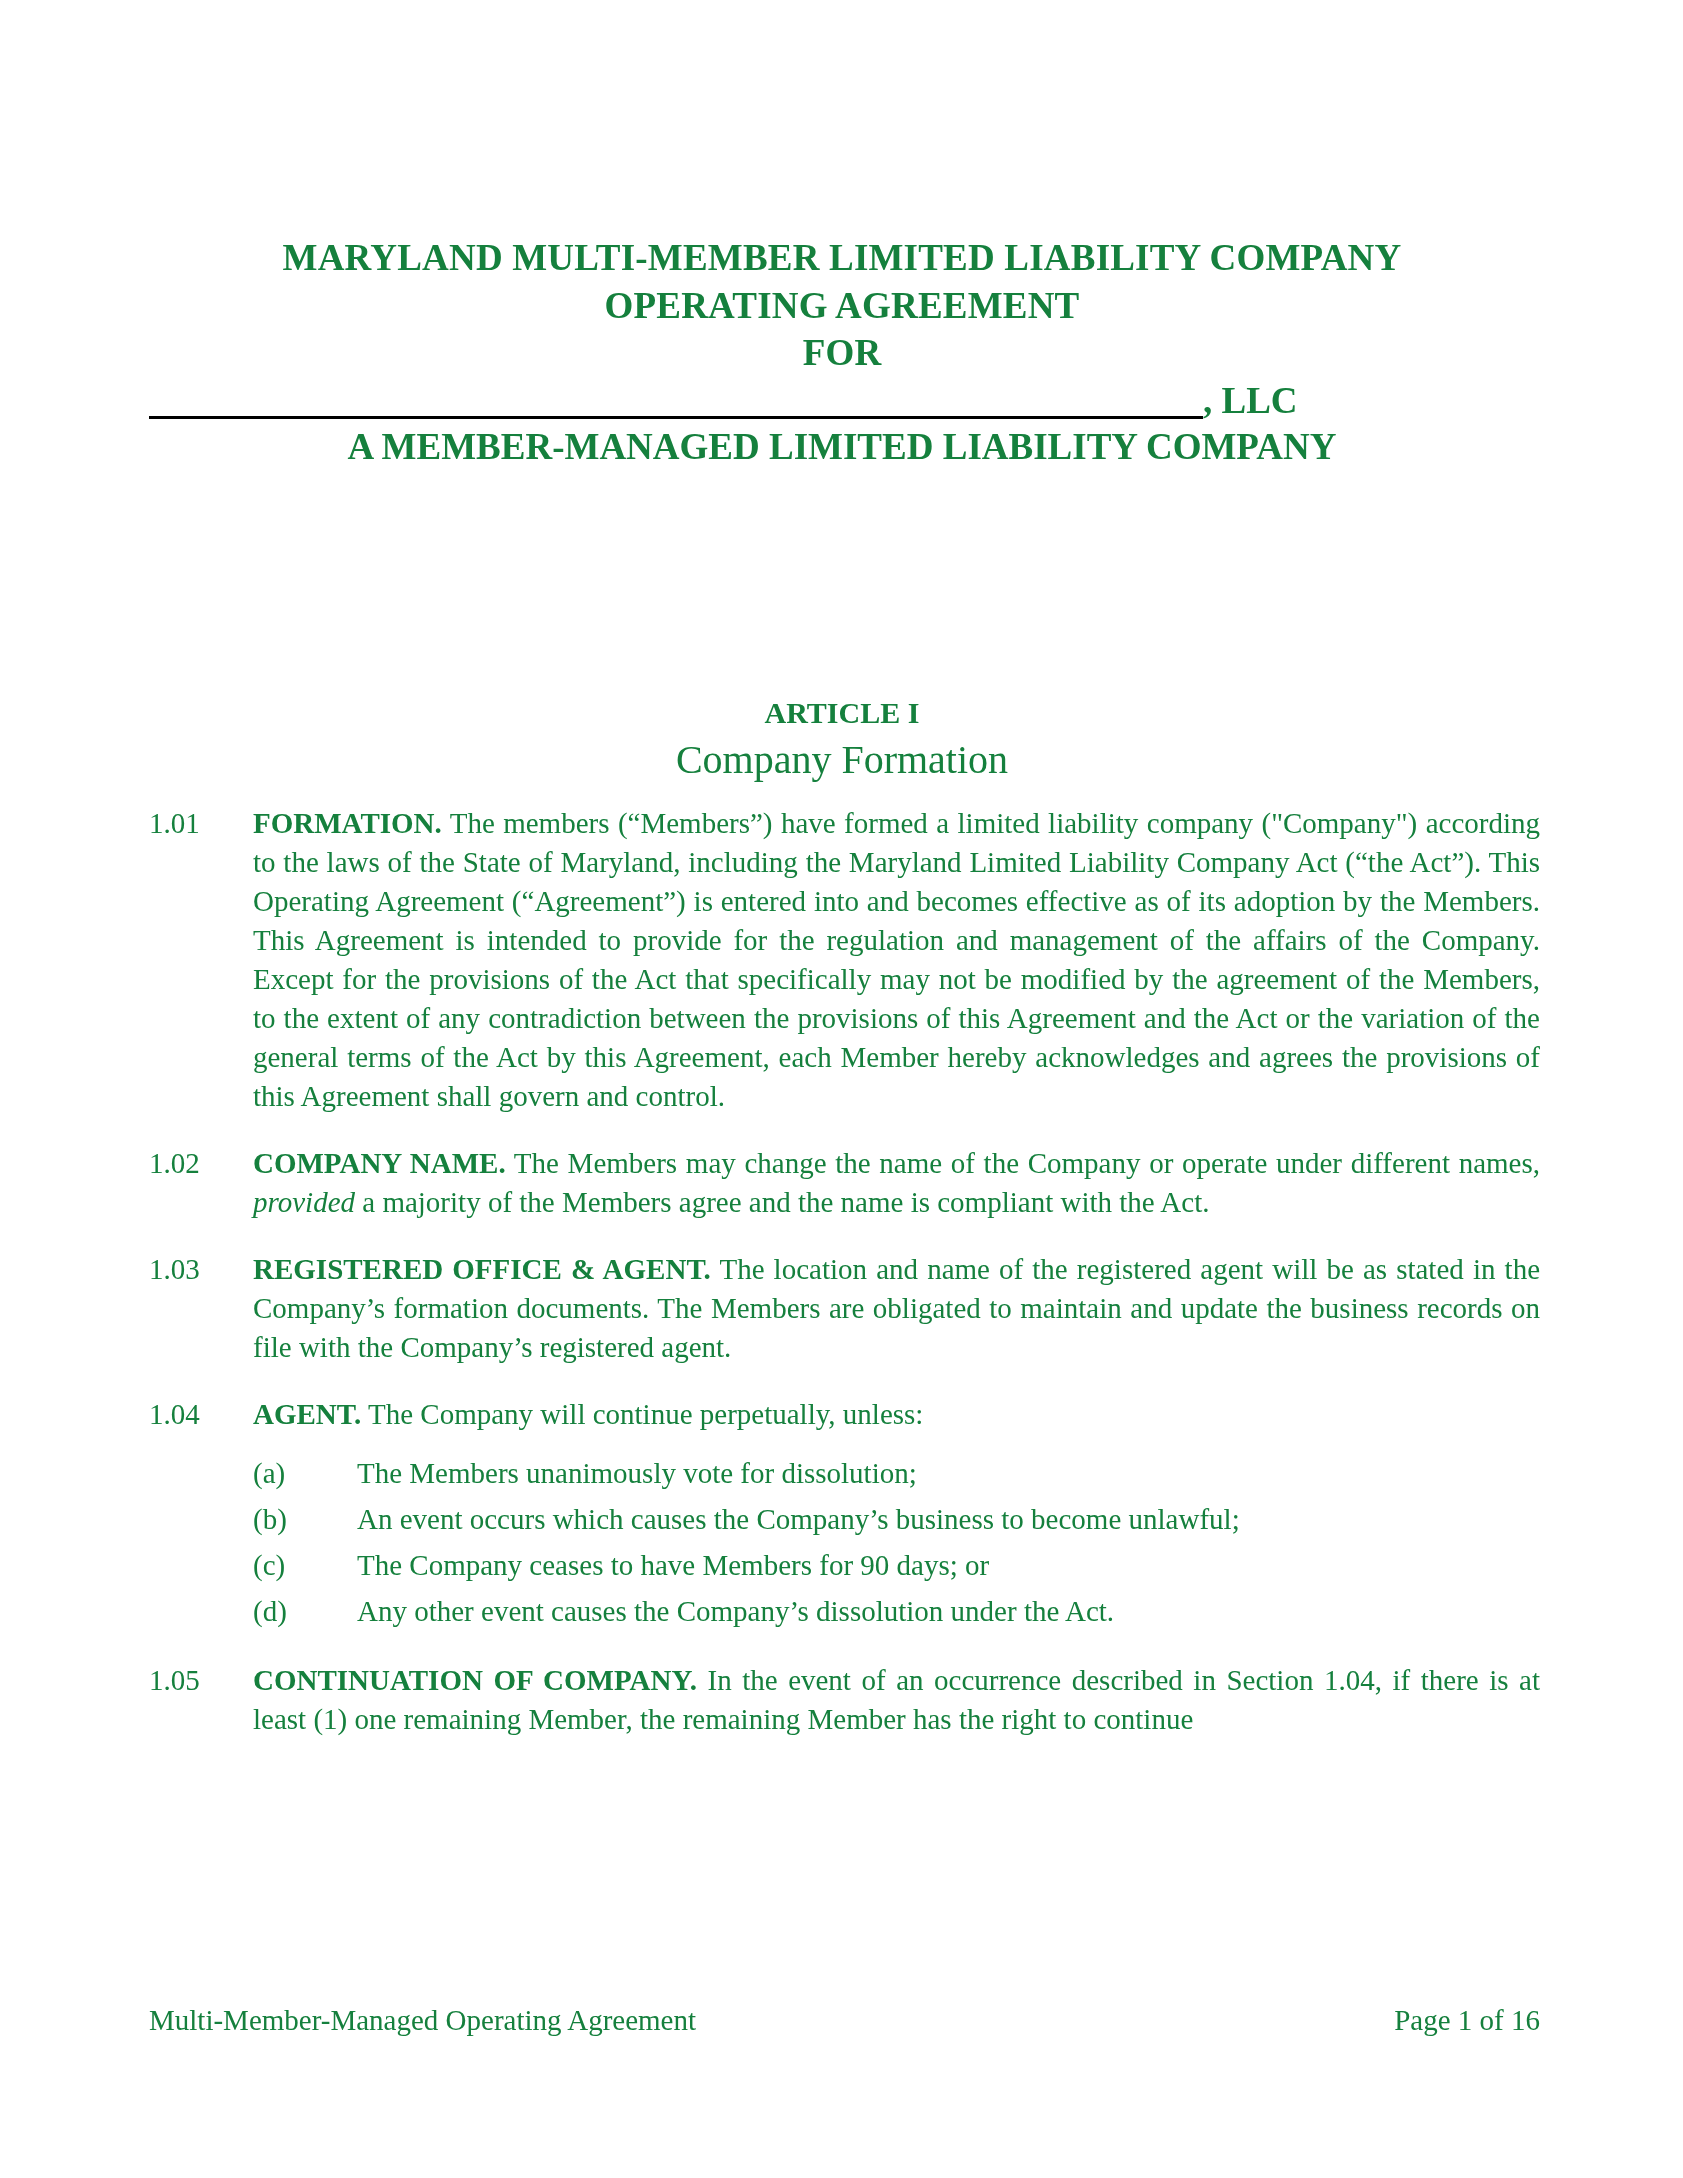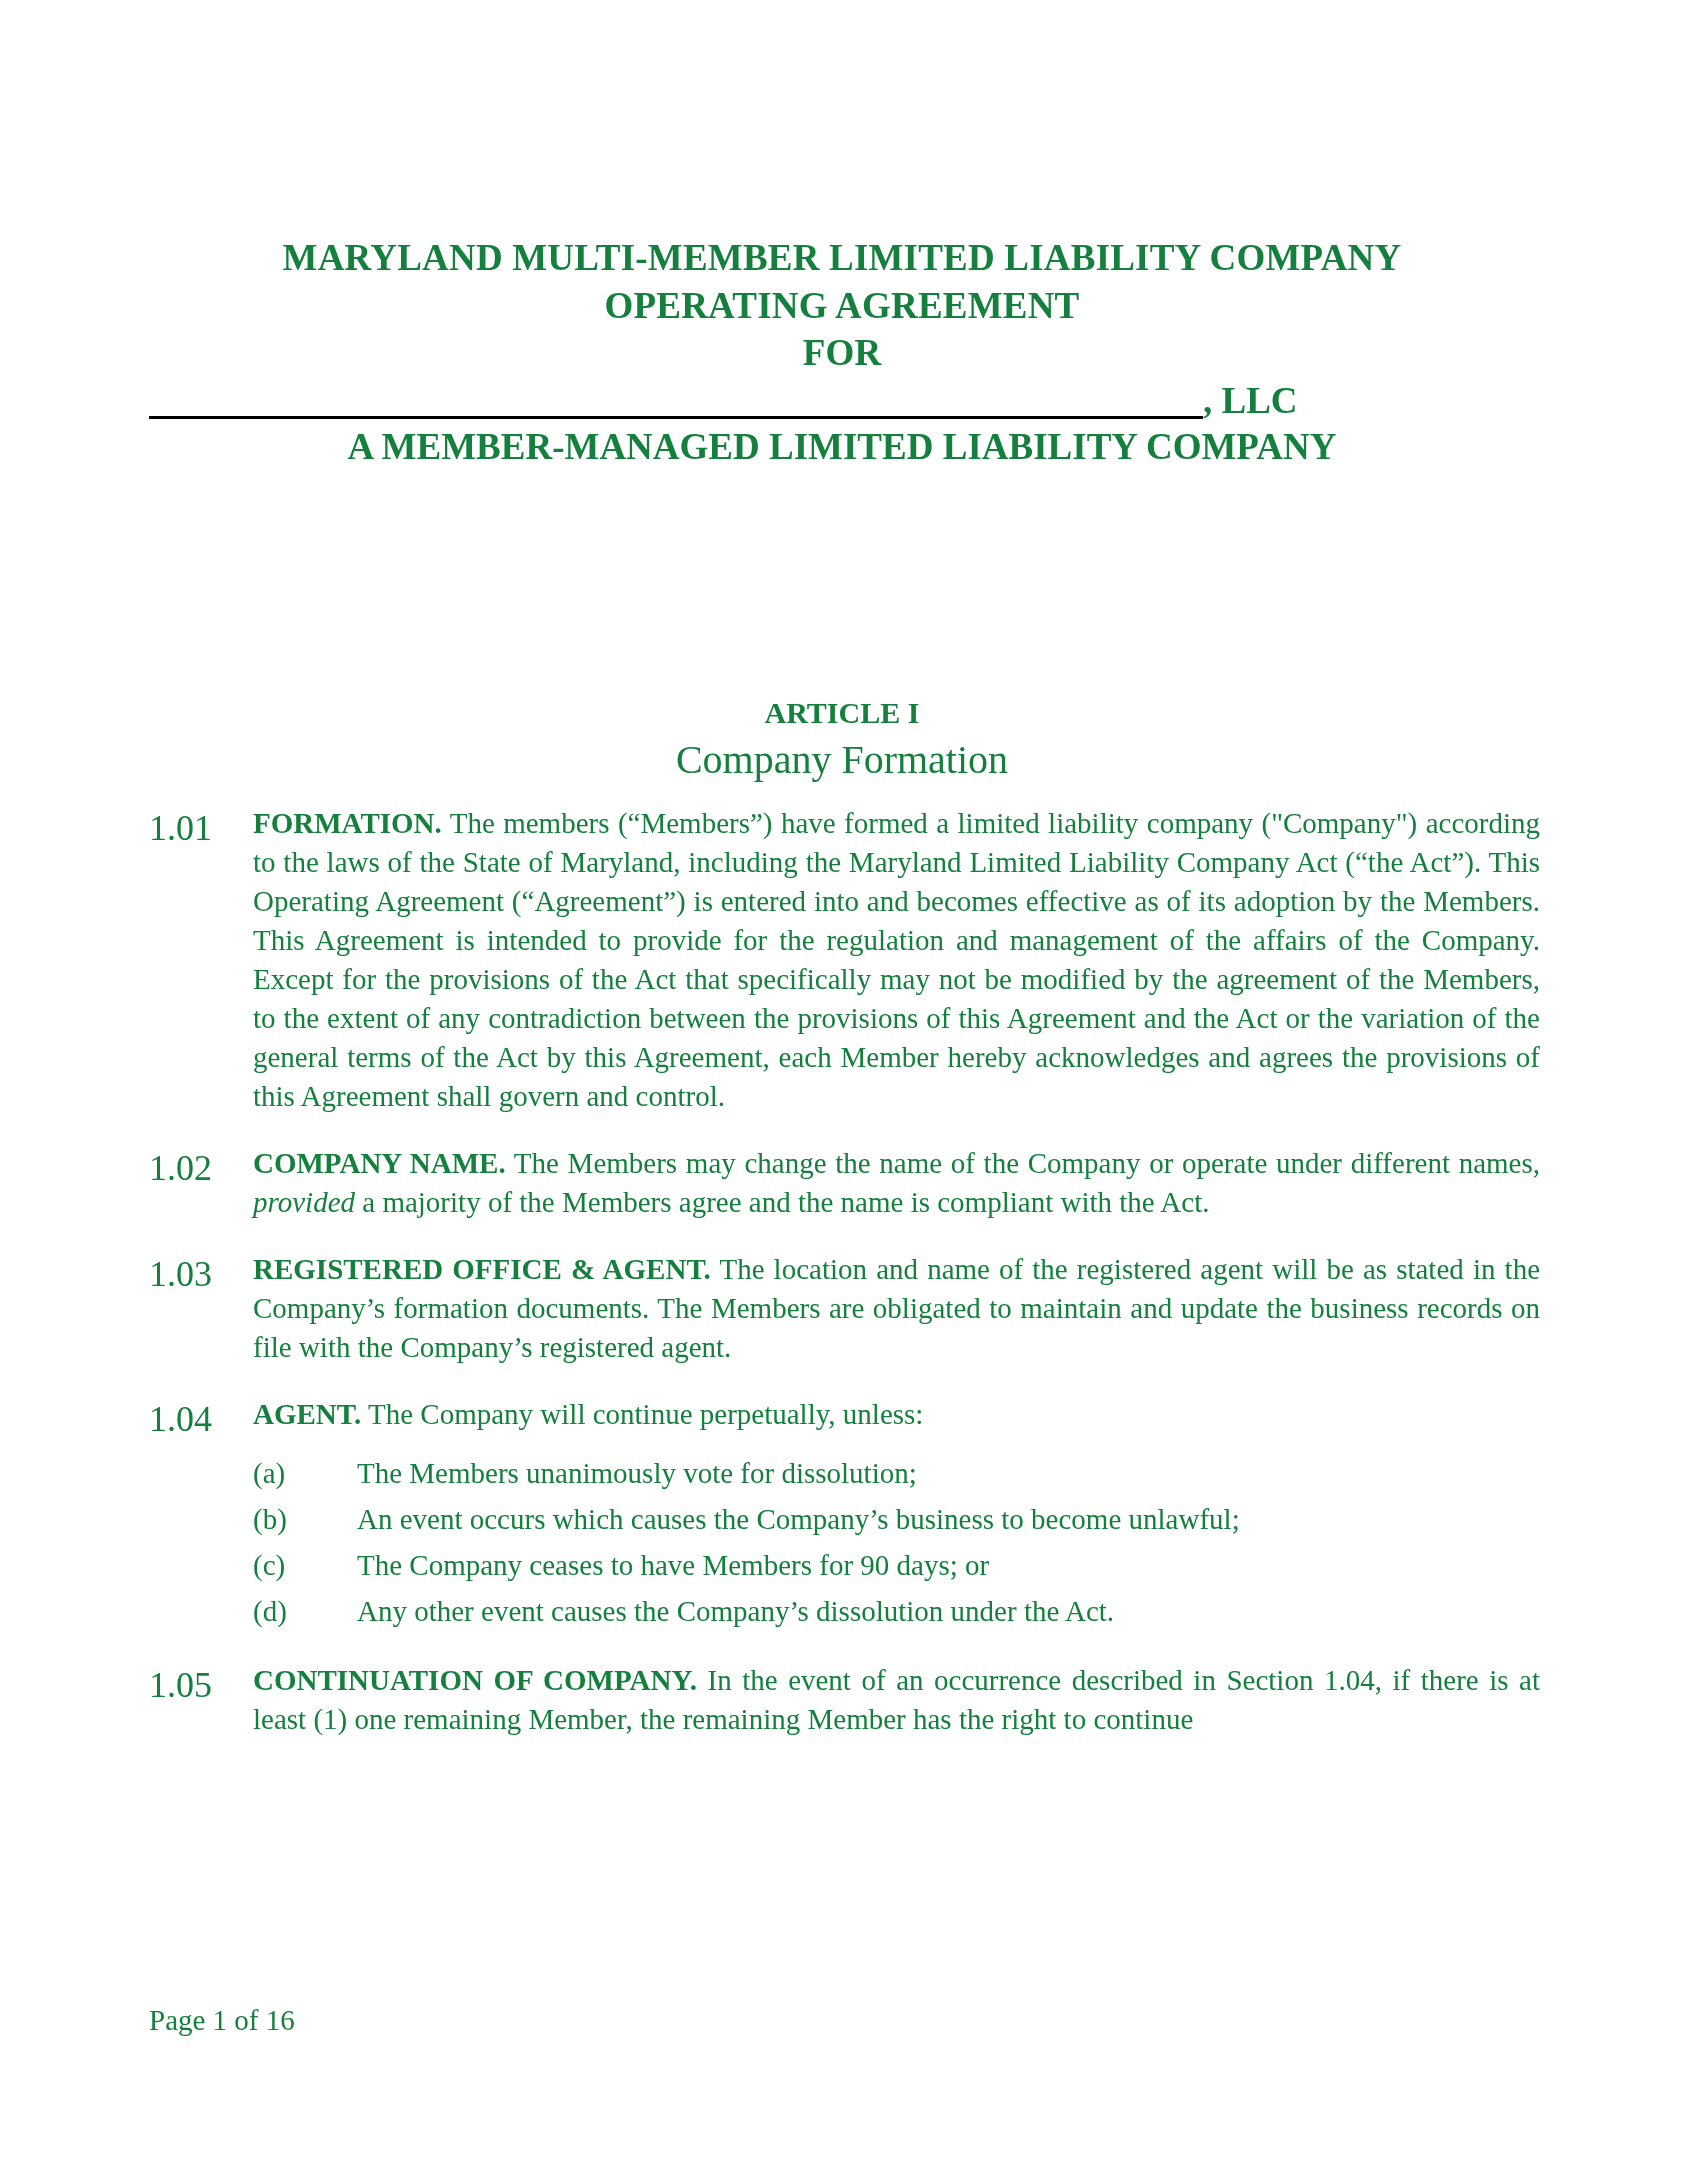--- a/index.html
+++ b/index.html
@@ -89,21 +89,21 @@
     line-height: 1.345;
     text-align: justify;
     text-justify: inter-word;
   }
   .clause .num {
     position: absolute;
     left: 0;
     top: 0;
     width: 94px;
     text-align: left;
-    font-size: 36px;
+    font-size: 29px;
   }
   .clause .heading {
     font-weight: bold;
   }
   .clause em {
     font-style: italic;
   }
   .clause.tight {
     margin-bottom: 22px;
   }
@@ -186,17 +186,18 @@
       </ul>
     </div>
 
     <div class="clause" style="margin-top:30px;">
       <span class="num">1.05</span><span class="heading">CONTINUATION OF COMPANY.</span><span> In the event of an occurrence described in Section 1.04, if there is at least (1) one remaining Member, the remaining Member has the right to continue</span>
     </div>
 
   </div>
 
   <div class="footer">
+    <span>Multi-Member-Managed Operating Agreement</span>
     <span>Page 1 of 16</span>
   </div>
 
 </div>
 
 
 </body></html>

